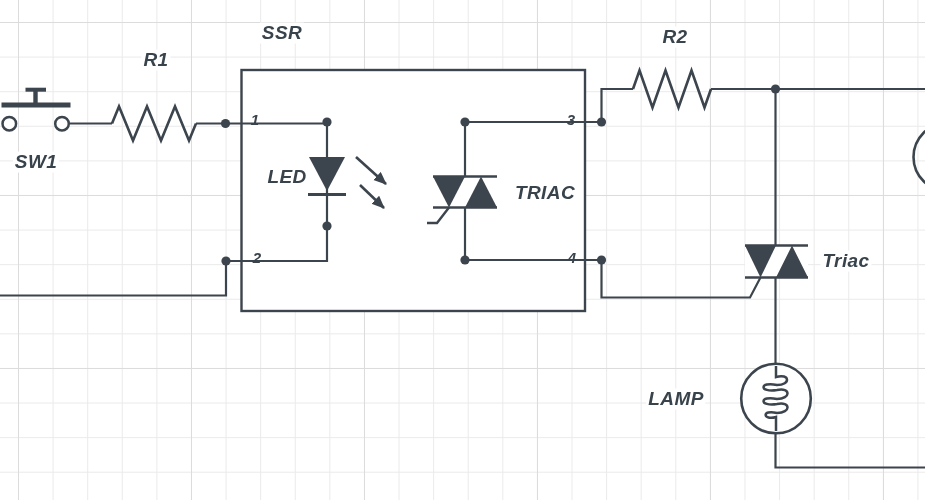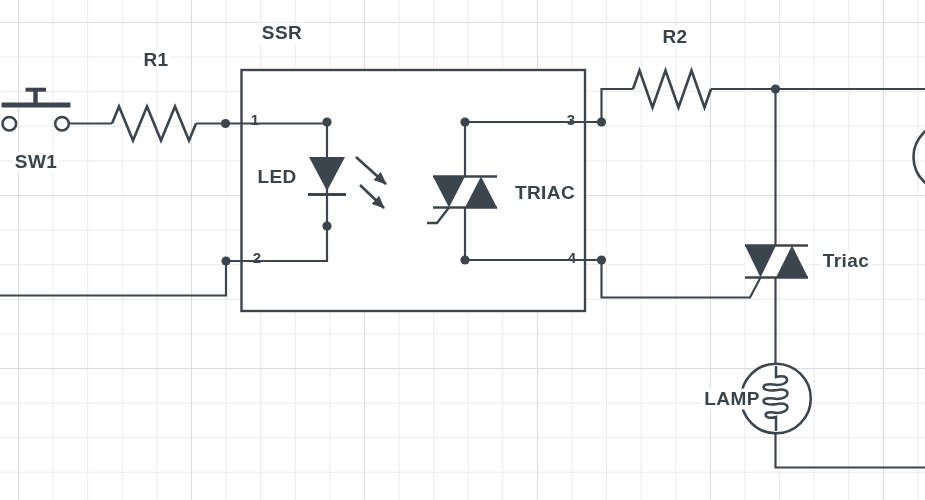--- a/index.html
+++ b/index.html
@@ -6,20 +6,21 @@
   .canvas{
     position:relative;width:925px;height:500px;overflow:hidden;background:#ffffff;
     background-image:
       linear-gradient(to right,#dcdcdc 1px,transparent 1px),
       linear-gradient(to bottom,#dcdcdc 1px,transparent 1px),
       linear-gradient(to right,#eaeaea 1px,transparent 1px),
       linear-gradient(to bottom,#eaeaea 1px,transparent 1px);
     background-size:173px 173px,173px 173px,34.6px 34.6px,34.6px 34.6px;
     background-position:18px 22px,18px 22px,18px 22px,18px 22px;
     font-family:"Liberation Sans",sans-serif;
+    font-style:italic;
   }
   svg.wires{position:absolute;left:0;top:0;}
   .lbl{
     position:absolute;transform:translate(-50%,-50%);
     font-weight:bold;font-size:19px;letter-spacing:.4px;line-height:1.1;
     color:#39434b;background:#ffffff;padding:0 2px;white-space:nowrap;
   }
   .pin{
     position:absolute;transform:translate(-50%,-50%);
     font-weight:bold;font-size:15px;line-height:1;
@@ -114,23 +115,23 @@
       <circle cx="601.5" cy="122" r="4.6"></circle>
       <circle cx="601.5" cy="260" r="4.6"></circle>
       <circle cx="775.5" cy="89" r="4.6"></circle>
     </g>
   </svg>
 
   <div class="lbl" style="left:282px;top:33px">SSR</div>
   <div class="lbl" style="left:36px;top:162px">SW1</div>
   <div class="lbl" style="left:156px;top:60px">R1</div>
   <div class="lbl" style="left:675px;top:37px">R2</div>
-  <div class="lbl" style="left:277px;top:177px">LED</div>
+  <div class="lbl" style="left:287px;top:177px">LED</div>
   <div class="lbl" style="left:545px;top:193px">TRIAC</div>
   <div class="lbl" style="left:846px;top:261px">Triac</div>
-  <div class="lbl" style="left:732px;top:399px">LAMP</div>
+  <div class="lbl" style="left:676px;top:399px">LAMP</div>
 
   <div class="pin" style="left:255px;top:119px">1</div>
   <div class="pin" style="left:257px;top:257px">2</div>
   <div class="pin" style="left:571px;top:119px">3</div>
   <div class="pin" style="left:572px;top:257px">4</div>
 
 </div>
 
 </body></html>

